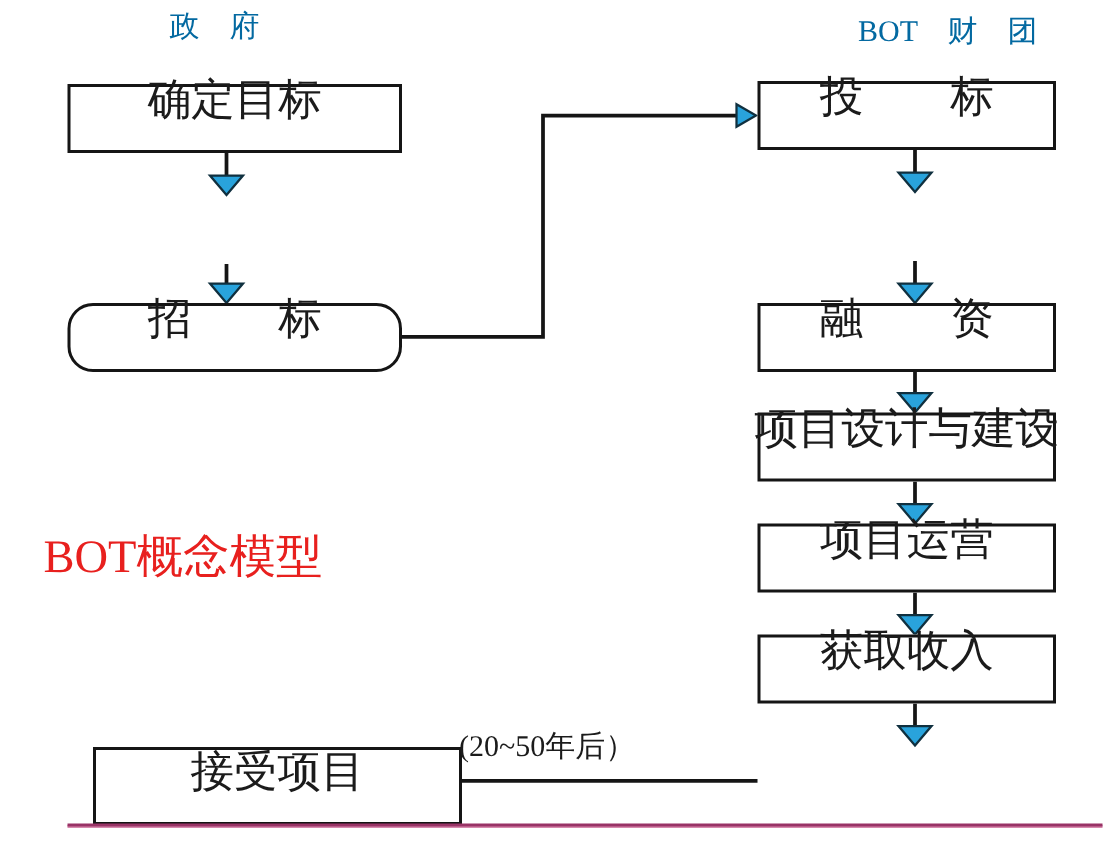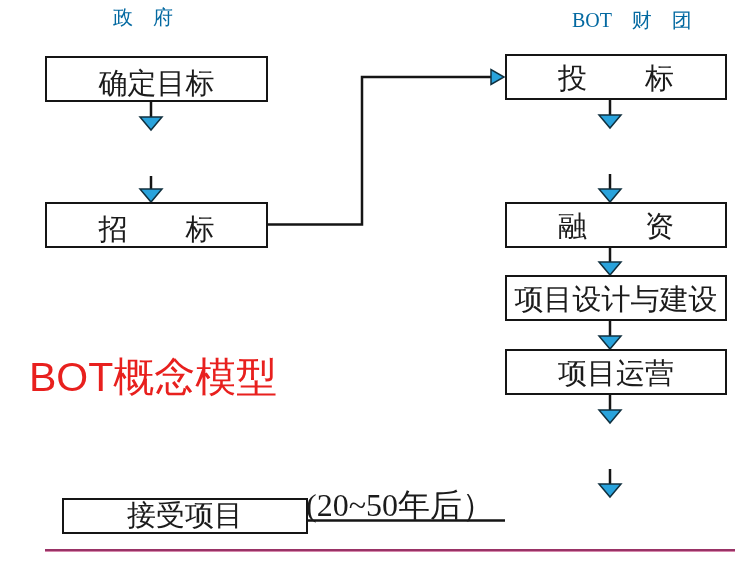--- a/index.html
+++ b/index.html
@@ -26,53 +26,53 @@
   .bot-header{left:572px;top:7px;}
   .flow-box{
     position:absolute;
     z-index:2;
     box-sizing:border-box;
     background:#ffffff;
     border:2px solid #151515;
     display:flex;
     align-items:flex-end;
     justify-content:center;
-    padding-bottom:2px;
+    padding-bottom:18px;
     font-size:29px;
     line-height:1.05;
     color:#1b1b1b;
     white-space:nowrap;
   }
   .lbox{left:45px;width:223px;height:46px;}
-  .rbox{left:505px;width:222px;height:46px;font-family:Liberation Mono, monospace;}
+  .rbox{left:505px;width:199px;height:46px;}
   .box-objectives{top:56px;}
   .box-packaging{top:130px;}
-  .box-tendering{top:202px;}
+  .box-tendering{top:202px;border-radius:17px;}
   .box-accept{top:498px;left:62px;width:246px;}
   .box-bidding{top:54px;}
   .box-franchise{top:128px;}
   .box-financing{top:202px;}
   .box-design{top:275px;}
   .box-operation{top:349px;}
   .box-revenue{top:423px;}
   .box-transfer{top:498px;}
   .slide-title{
     position:absolute;
     left:29px;top:350px;
     z-index:2;
-    font-family:Liberation Sans, sans-serif;
-    font-size:41px;
+    font-family:Liberation Serif, serif;
+    font-size:31px;
     color:#e8201e;
     white-space:nowrap;
   }
   .delay-label{
     position:absolute;
     left:306px;top:484px;
     z-index:2;
-    font-size:32px;
+    font-size:20px;
     color:#1b1b1b;
     white-space:nowrap;
   }
   .divider{
     position:absolute;
     left:45px;top:549px;
     width:690px;height:2px;
     background:#993366;
     box-shadow:0 1px 0 #d789ad;
     z-index:2;
@@ -134,19 +134,20 @@
   <div class="col-header bot-header">BOT　财　团</div>
 
   <div class="flow-box lbox box-objectives">确定目标</div>
   <div class="flow-box lbox box-tendering">招　　标</div>
   <div class="flow-box box-accept">接受项目</div>
 
   <div class="flow-box rbox box-bidding">投　　标</div>
   <div class="flow-box rbox box-financing">融　　资</div>
   <div class="flow-box rbox box-operation">项目运营</div>
   <div class="flow-box rbox box-design">项目设计与建设</div>
+  <div class="flow-box rbox box-revenue">获取收入</div>
 
   <div class="slide-title">BOT概念模型</div>
   <div class="delay-label">(20~50年后）</div>
 
   <div class="divider"></div>
 
 </div>
 
 </body></html>

